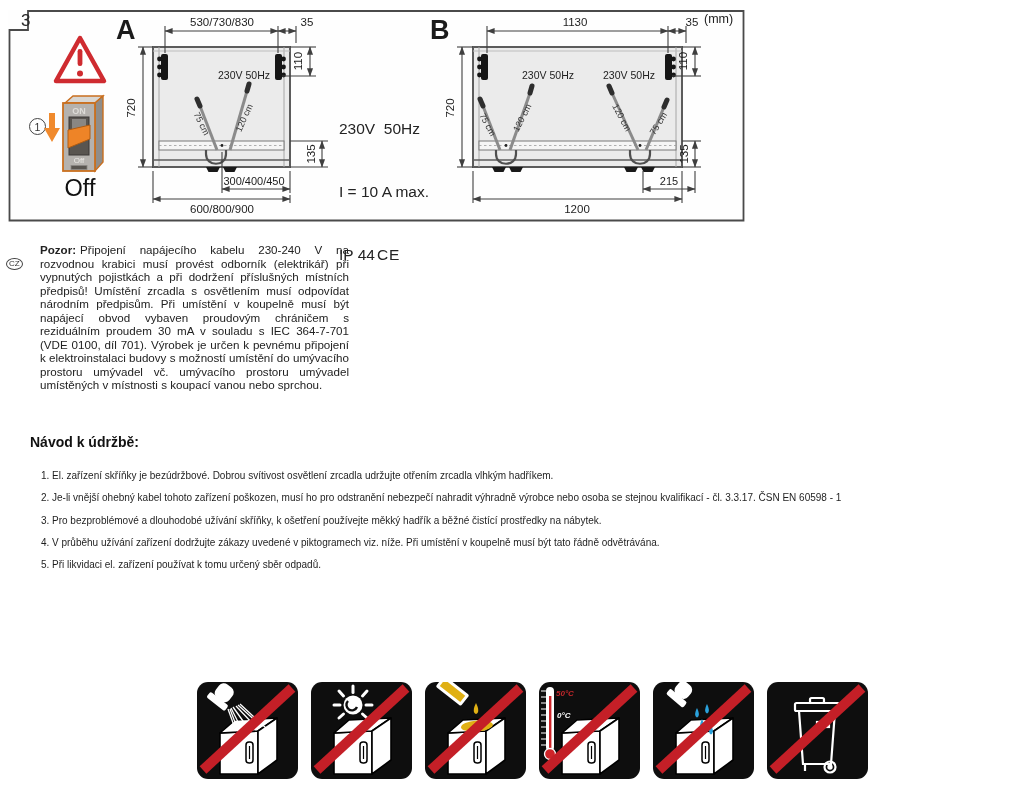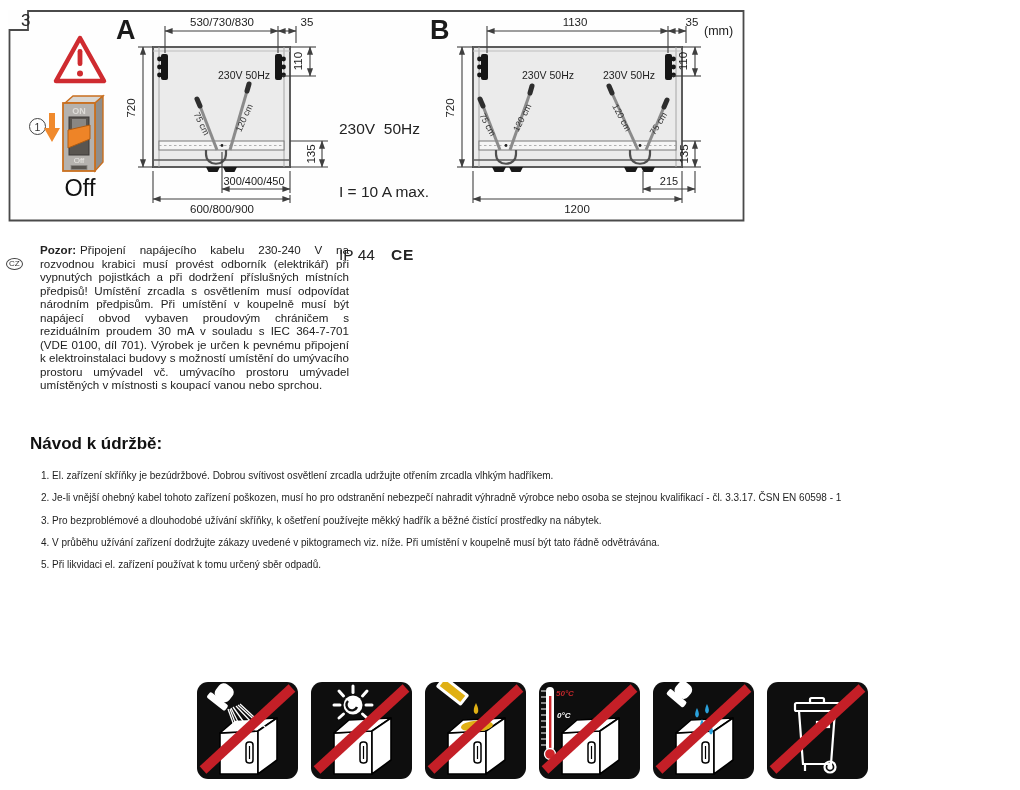--- a/index.html
+++ b/index.html
@@ -4,46 +4,46 @@
 <style>
   * { margin:0; padding:0; box-sizing:border-box; }
   html,body { background:#fff; }
   body { font-family:"Liberation Sans", sans-serif; color:#1c1c1c; }
   .page { position:relative; width:1020px; height:790px; background:#fff; overflow:hidden; }
 
   
   .panel { position:absolute; left:8px; top:10px; width:737px; height:212px; background:#fefefe; }
   .panel-outline { position:absolute; left:0; top:0; }
   .step-number { position:absolute; left:13px; top:1px; font-size:17px; color:#2a2a2a; }
-  .units-note { position:absolute; left:696px; top:14px; font-size:12.5px; color:#222; }
+  .units-note { position:absolute; left:696px; top:2px; font-size:12.5px; color:#222; }
   .diagram-label { position:absolute; font-size:27px; font-weight:bold; color:#1b1b1b; }
   .label-a { left:108px; top:5px; }
   .label-b { left:422px; top:5px; }
   .warn-tri { position:absolute; left:44px; top:24px; }
   .callout-circle { position:absolute; left:21px; top:108px; width:17px; height:17px; border:1.4px solid #444;
     border-radius:50%; font-size:10.5px; display:flex; align-items:center; justify-content:center; color:#333; }
   .down-arrow { position:absolute; left:36px; top:103px; }
   .switch-svg { position:absolute; left:52px; top:84px; }
   .off-caption { position:absolute; left:44px; top:165px; width:56px; text-align:center;
     font-size:23.5px; font-weight:500; color:#111; }
   .diagram-a { position:absolute; left:118px; top:3px; }
   .diagram-b { position:absolute; left:436px; top:3px; }
   .specs { position:absolute; left:331px; top:66px; font-size:15.5px; line-height:21px; color:#242424; white-space:pre; }
-  .specs .ce { letter-spacing:1px; font-weight:700; margin-left:16px; }
+  .specs .ce { letter-spacing:1px; font-weight:400; margin-left:2px; }
   svg text { font-family:"Liberation Sans", sans-serif; }
 
   
   .warning-note { position:absolute; left:6px; top:243px; width:343px; }
   .cz-badge { position:absolute; left:0; top:15px; font-size:8px; color:#333; border:1px solid #444;
     border-radius:50%; padding:1px 2px; line-height:1; }
   .warning-text { margin-left:34px; text-align:justify; font-size:11.6px; line-height:13.5px; color:#222; }
   .warning-text b { margin-right:4px; }
 
   
-  .maint-heading { position:absolute; left:30px; top:434px; font-size:17px; font-weight:bold; color:#111; }
+  .maint-heading { position:absolute; left:30px; top:434px; font-size:14px; font-weight:bold; color:#111; }
   .maint-list { position:absolute; left:30px; top:465px; width:988px; font-size:10px; line-height:22.3px; color:#1e1e1e; }
   .maint-list ol { list-style:decimal outside; padding-left:22px; }
 
   
   .picto-row { position:absolute; left:197px; top:682px; display:flex; gap:13px; }
   .picto { width:101px; height:97px; }
 </style>
 </head>
 <body>
 

